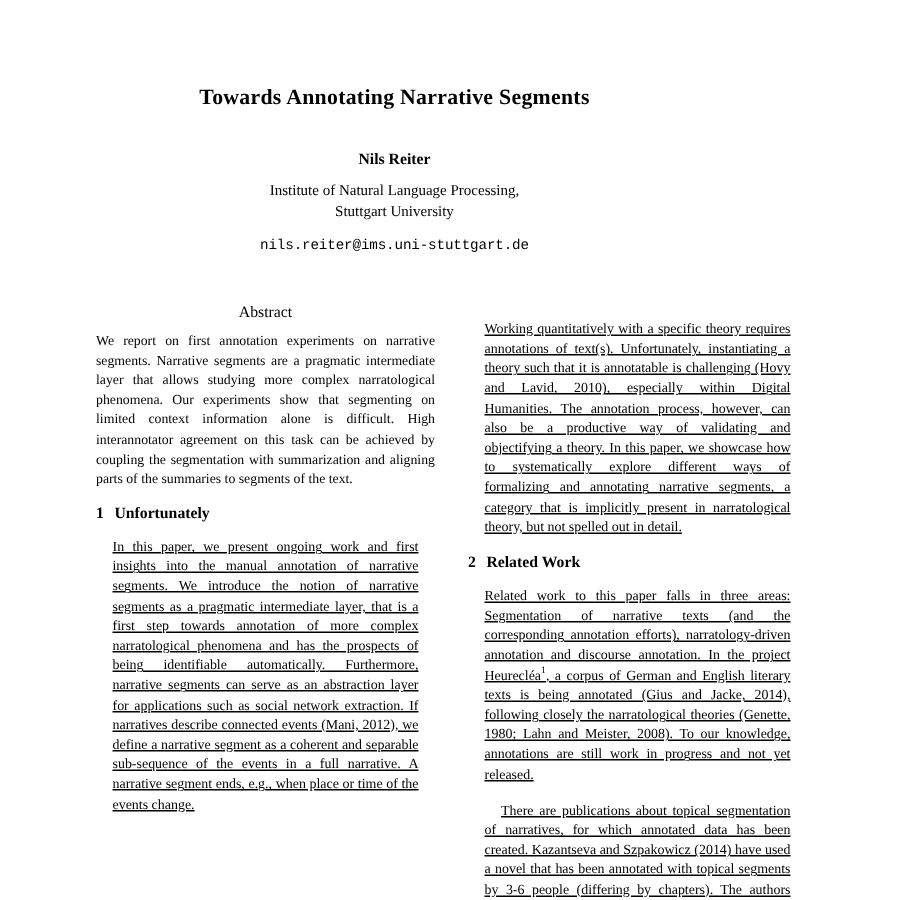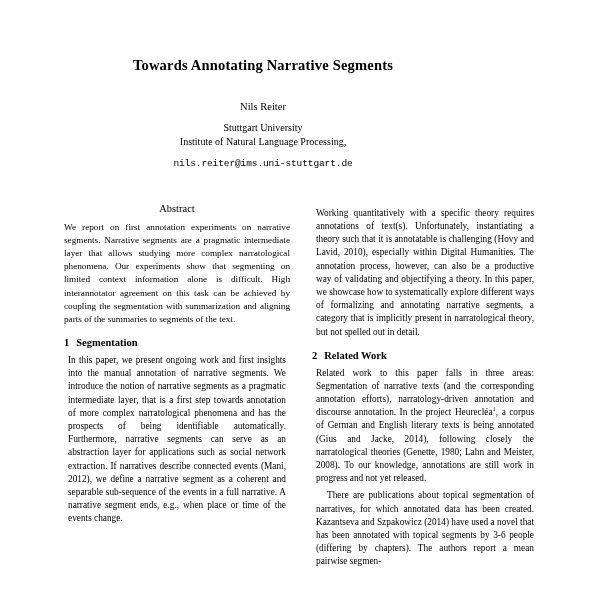--- a/index.html
+++ b/index.html
@@ -28,21 +28,21 @@
     letter-spacing: 0.2px;
     margin: 12px 0 0 0;
     line-height: 1.3;
   }
   .author-block {
     text-align: center;
     margin-top: 26px;
   }
   .author-name {
     font-size: 10.5px;
-    font-weight: normal;
+    font-weight: bold;
     margin-bottom: 9px;
   }
   .affil-line {
     font-size: 10px;
     line-height: 1.45;
   }
   .email {
     font-family: "Liberation Mono", monospace;
     font-size: 9.5px;
     margin-top: 8px;
@@ -68,26 +68,27 @@
     font-size: 10.5px;
     font-weight: bold;
     margin: 11px 0 6px 0;
     display: flex;
     gap: 7px;
   }
   .section-num {
     display: inline-block;
   }
   p.body {
-    margin: 4px;
+    margin: 11px;
     font-size: 9.3px;
     line-height: 1.42;
     text-align: justify;
     text-justify: inter-word;
     hyphens: auto;
+    text-decoration: underline;
   }
   p.body + p.body {
     text-indent: 11px;
     margin-top: 0;
   }
   .abstract-text {
     font-size: 9.2px;
     line-height: 1.43;
     text-align: justify;
     margin: 0;
@@ -100,34 +101,34 @@
 </style>
 </head>
 <body>
 
 <div class="page">
 
   <h1 class="title">Towards Annotating Narrative Segments</h1>
 
   <div class="author-block">
     <div class="author-name">Nils Reiter</div>
+    <div class="affil-line">Institute of Natural Language Processing,</div>
     <div class="affil-line">Stuttgart University</div>
-    <div class="affil-line">Institute of Natural Language Processing,</div>
     <div class="email">nils.reiter@ims.uni-stuttgart.de</div>
   </div>
 
   <div class="columns">
 
     <div class="col">
       <div class="section-head-centered">Abstract</div>
       <p class="abstract-text">We report on first annotation experiments on narrative segments. Narrative segments are a pragmatic intermediate layer that allows studying more complex narratological phenomena. Our experiments show that segmenting on limited context information alone is difficult. High interannotator agreement on this task can be achieved by coupling the segmentation with summarization and aligning parts of the summaries to segments of the text.</p>
 
       <div class="section-head">
         <span class="section-num">1</span>
-        <span>Segmentation</span>
+        <span>Unfortunately</span>
       </div>
       <p class="body">In this paper, we present ongoing work and first insights into the manual annotation of narrative segments. We introduce the notion of narrative segments as a pragmatic intermediate layer, that is a first step towards annotation of more complex narratological phenomena and has the prospects of being identifiable automatically. Furthermore, narrative segments can serve as an abstraction layer for applications such as social network extraction. If narratives describe connected events (Mani, 2012), we define a narrative segment as a coherent and separable sub-sequence of the events in a full narrative. A narrative segment ends, e.g., when place or time of the events change.</p>
     </div>
 
     <div class="col">
       <p class="body">Working quantitatively with a specific theory requires annotations of text(s). Unfortunately, instantiating a theory such that it is annotatable is challenging (Hovy and Lavid, 2010), especially within Digital Humanities. The annotation process, however, can also be a productive way of validating and objectifying a theory. In this paper, we showcase how to systematically explore different ways of formalizing and annotating narrative segments, a category that is implicitly present in narratological theory, but not spelled out in detail.</p>
 
       <div class="section-head">
         <span class="section-num">2</span>
         <span>Related Work</span>

